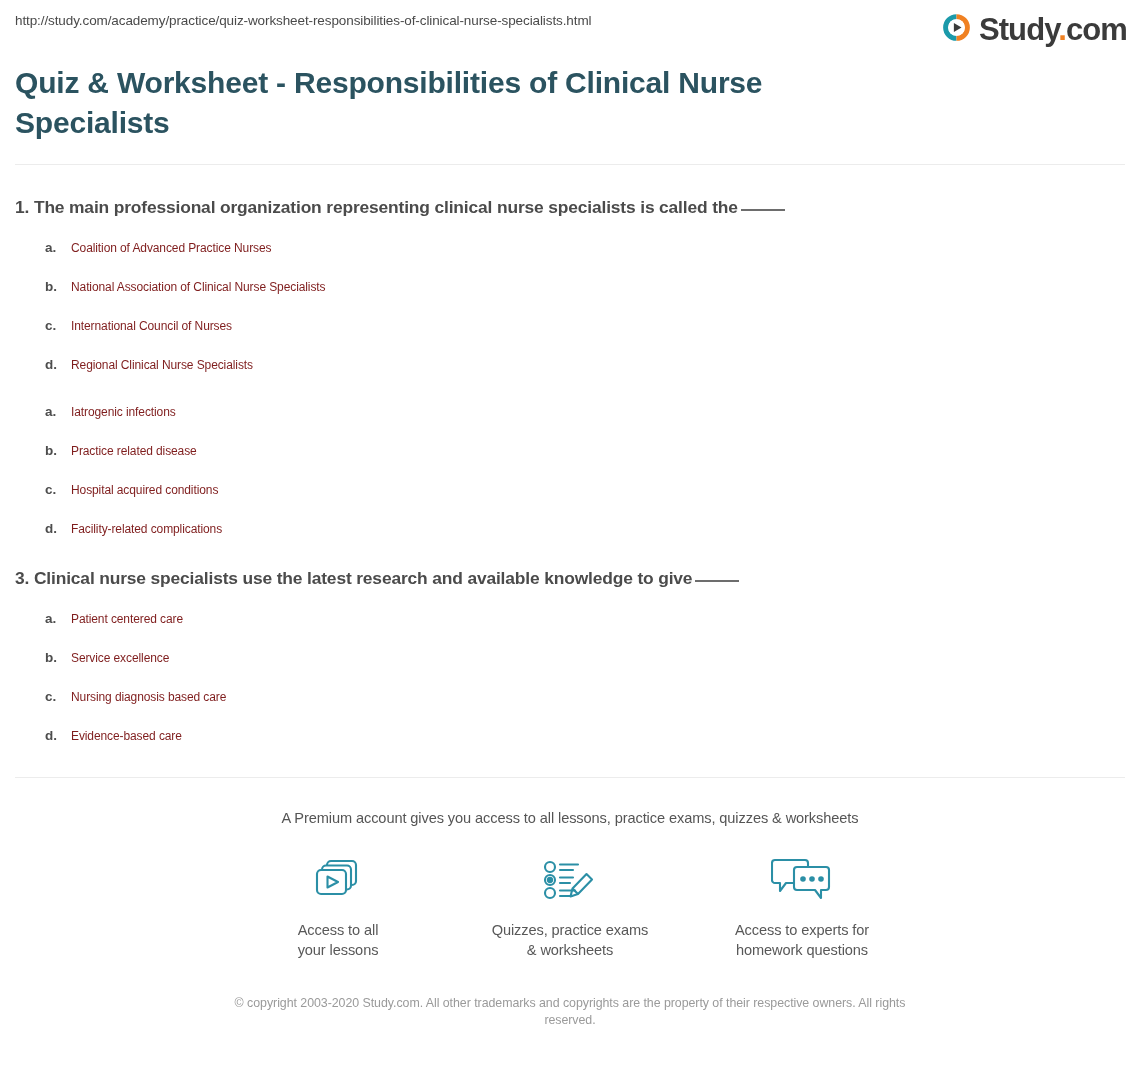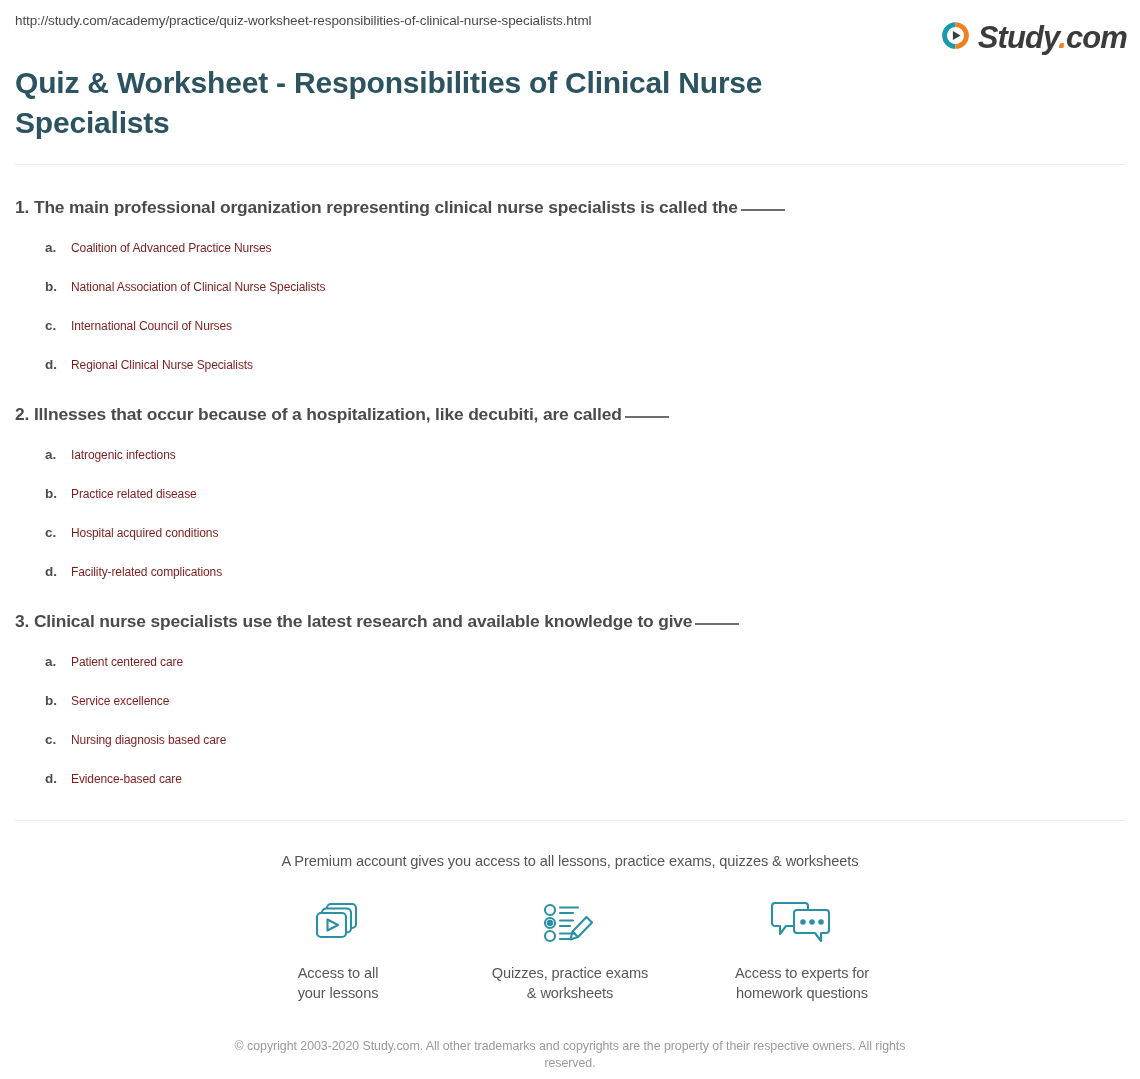--- a/index.html
+++ b/index.html
@@ -31,25 +31,24 @@
   .url {
     font-size: 13.5px;
     color: #4a4a4a;
     letter-spacing: -0.1px;
     line-height: 16px;
     white-space: nowrap;
   }
   .logo {
     position: absolute;
     right: 13px;
-    top: 20px;
+    top: 12px;
     display: flex;
     align-items: center;
     gap: 7px;
-    font-style: italic;
   }
   .logo-mark { display: block; }
   .logo-text {
     font-size: 31px;
     font-weight: bold;
     color: #3b3b3b;
     letter-spacing: -0.9px;
     line-height: 31px;
   }
   .logo-text .dot { color: #f08122; }
@@ -212,22 +211,20 @@
         <span class="choice-letter">c.</span>
         <span class="choice-text">International Council of Nurses</span>
       </div>
       <div class="choice">
         <span class="choice-letter">d.</span>
         <span class="choice-text">Regional Clinical Nurse Specialists</span>
       </div>
     </div>
 
     <div class="question-block">
-      <div class="q-text"><span>2.</span>
-        <span>Illnesses that occur because of a hospitalization, like decubiti, are called</span><span class="q-blank"></span></div>
       <div class="choice">
         <span class="choice-letter">a.</span>
         <span class="choice-text">Iatrogenic infections</span>
       </div>
       <div class="choice">
         <span class="choice-letter">b.</span>
         <span class="choice-text">Practice related disease</span>
       </div>
       <div class="choice">
         <span class="choice-letter">c.</span>

